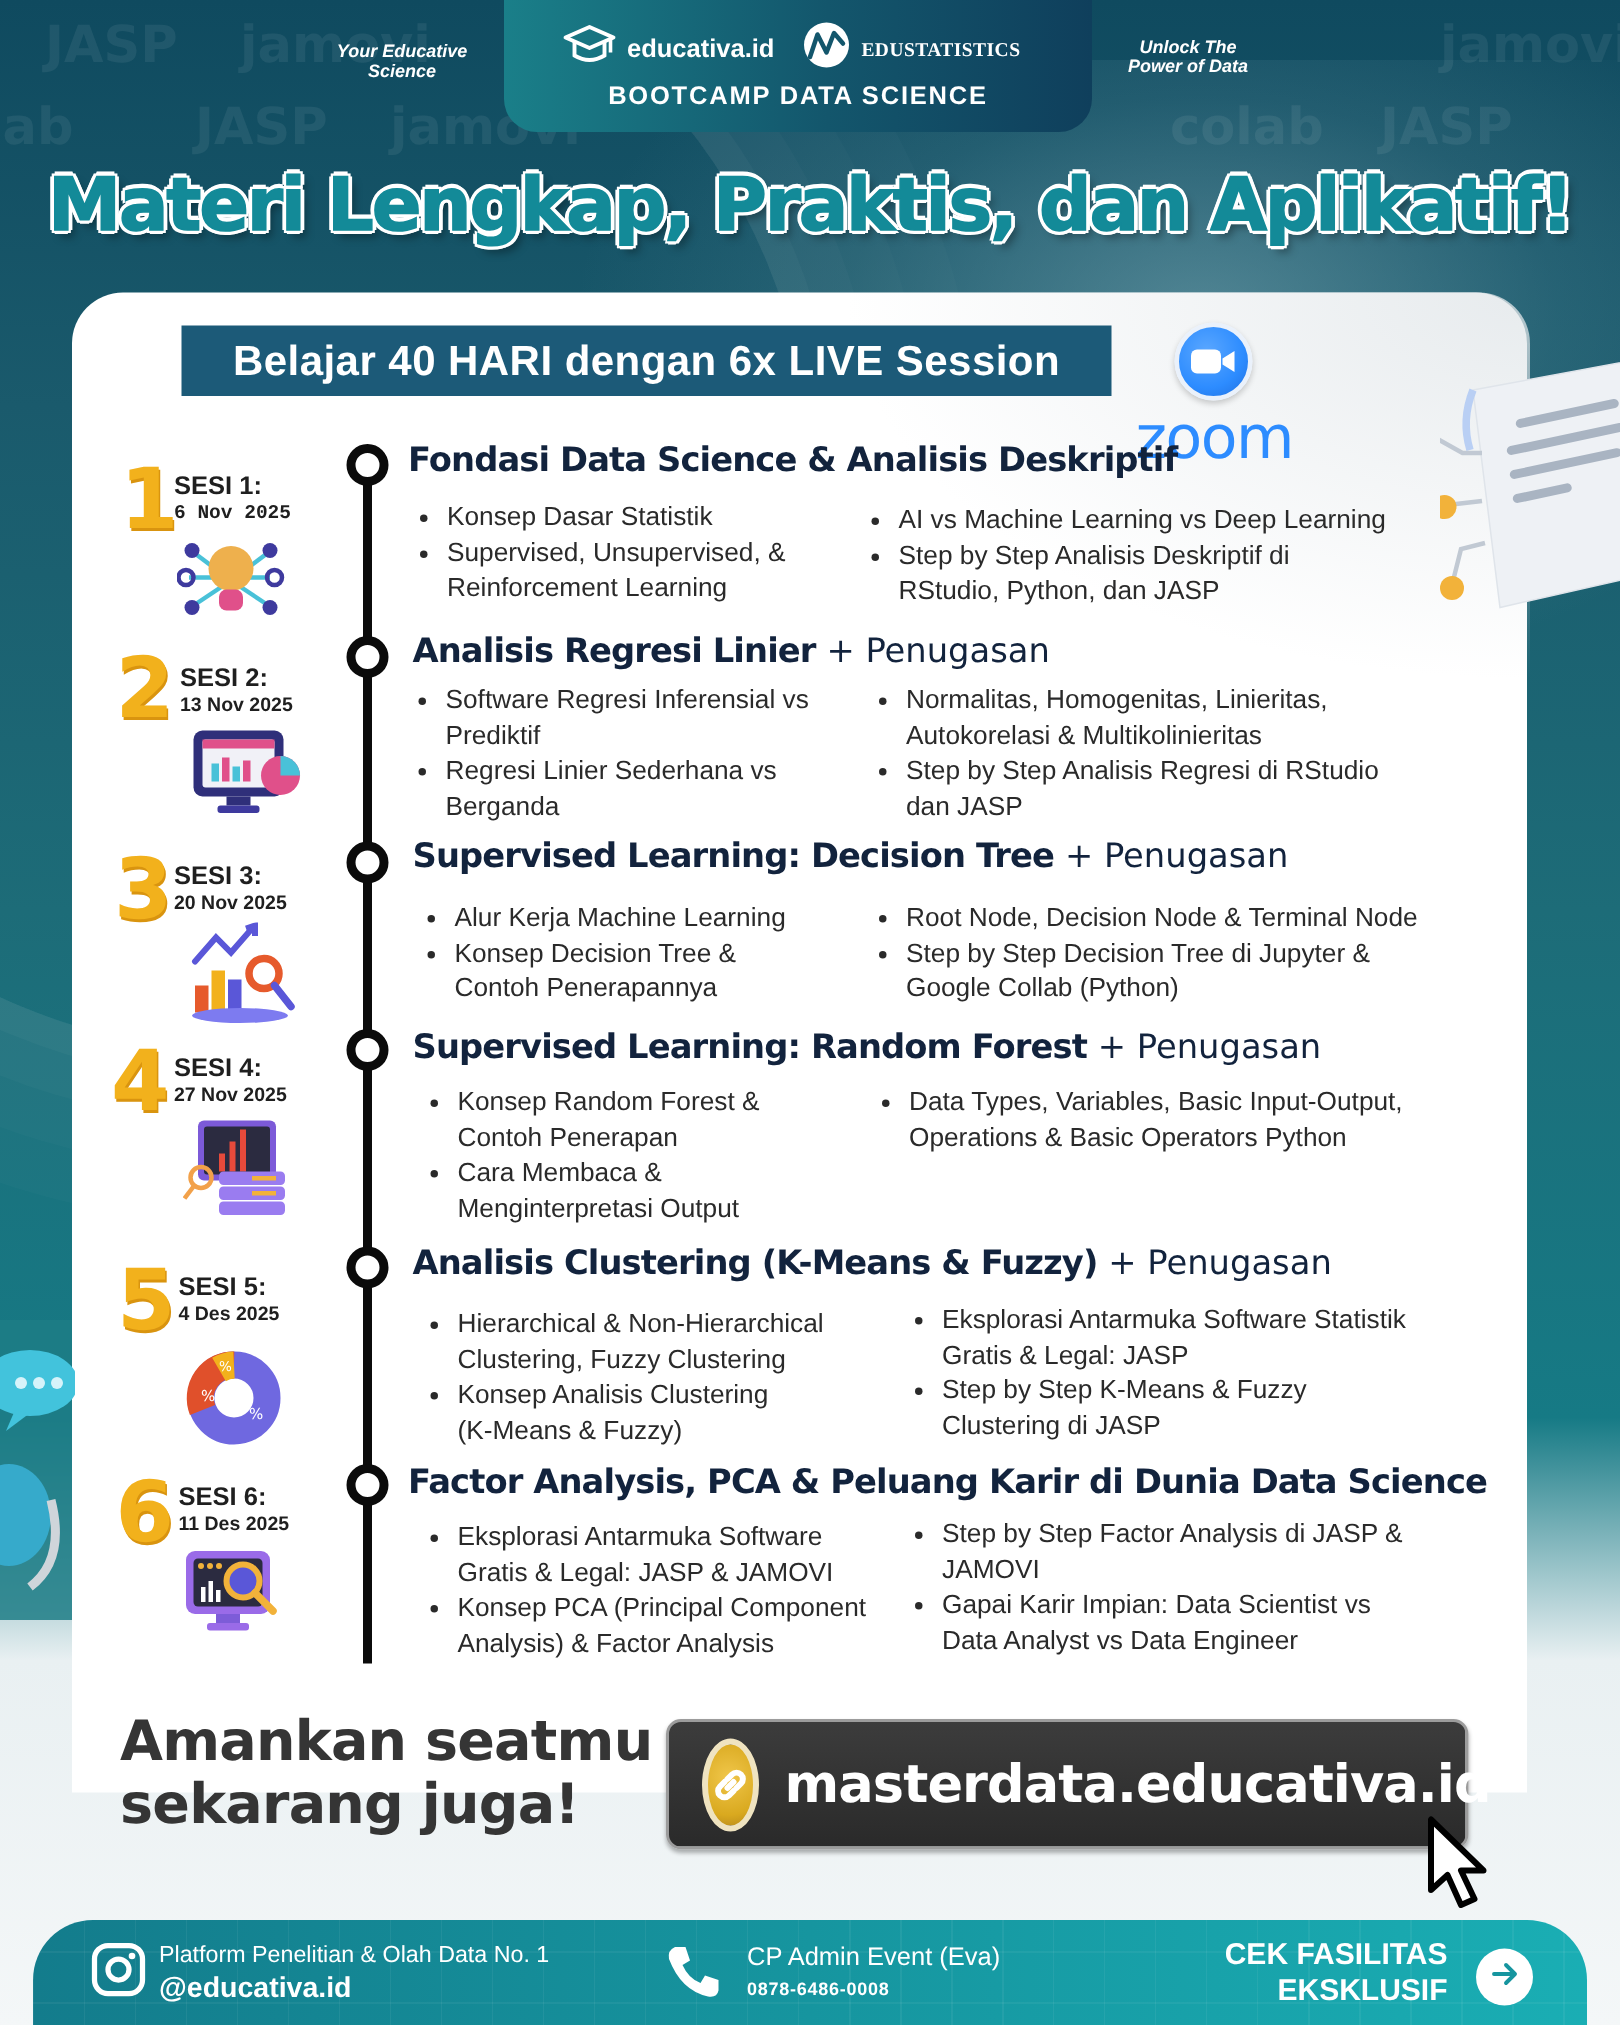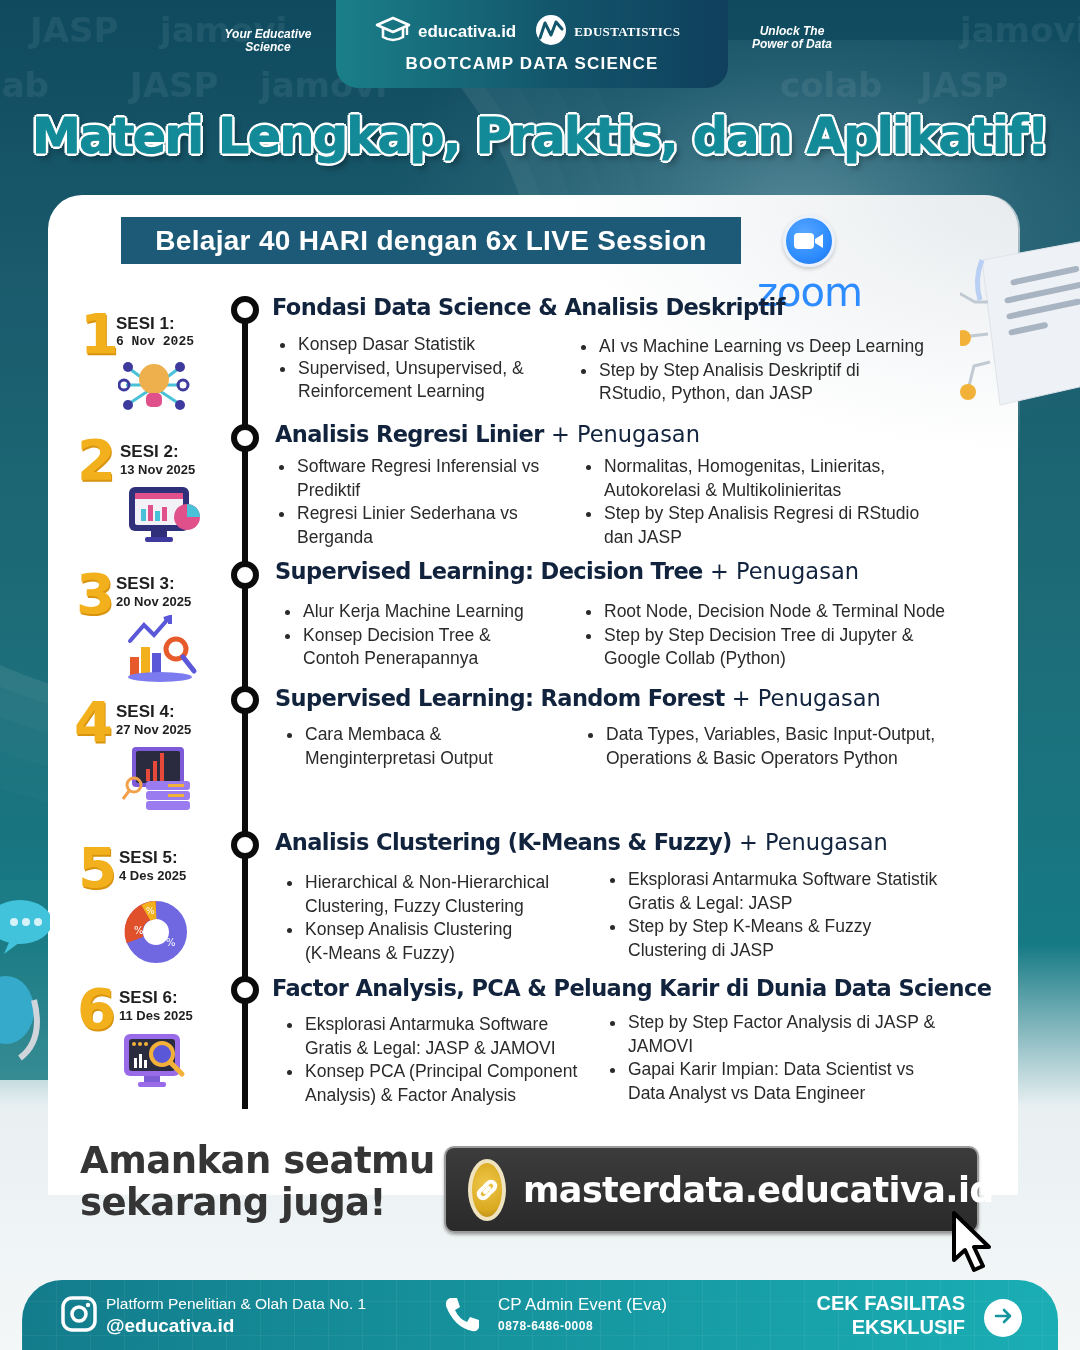--- a/index.html
+++ b/index.html
@@ -351,20 +351,21 @@
         <rect x="46" y="49" width="16" height="3" fill="#f2b23a"></rect>
       <circle cx="12" cy="40" r="7" fill="none" stroke="#f2a14a" stroke-width="3"></circle>
       <line x1="7" y1="46" x2="1" y2="54" stroke="#f2a14a" stroke-width="3"></line>
     </svg>
   </div>
   <div class="sess-title" style="top:685px;left:275px;">
     <span>Supervised Learning: Random Forest</span>
     <span class="plus">+ Penugasan</span>
   </div>
   <ul class="bullets" style="left:283px;top:723px;width:270px;">
+    <li style="width:240px;">Konsep Random Forest &amp; Contoh Penerapan</li>
     <li style="width:240px;">Cara Membaca &amp; Menginterpretasi Output</li>
   </ul>
   <ul class="bullets" style="left:584px;top:723px;width:385px;">
     <li>Data Types, Variables, Basic Input-Output, Operations &amp; Basic Operators Python</li>
   </ul>
 </div>
 
 <div>
   <div class="node" style="top:831px;"></div>
   <div class="sess-num" style="left:78px;top:840px;">5</div>

